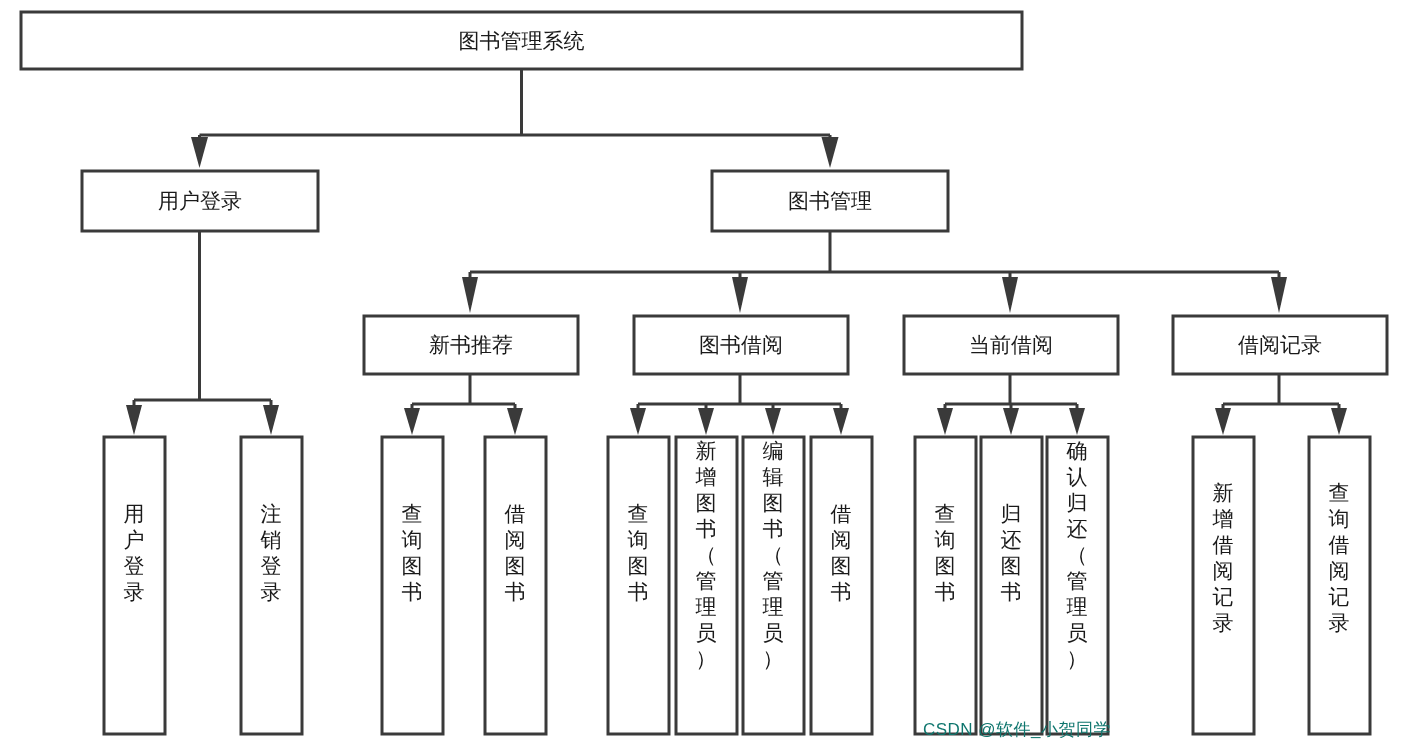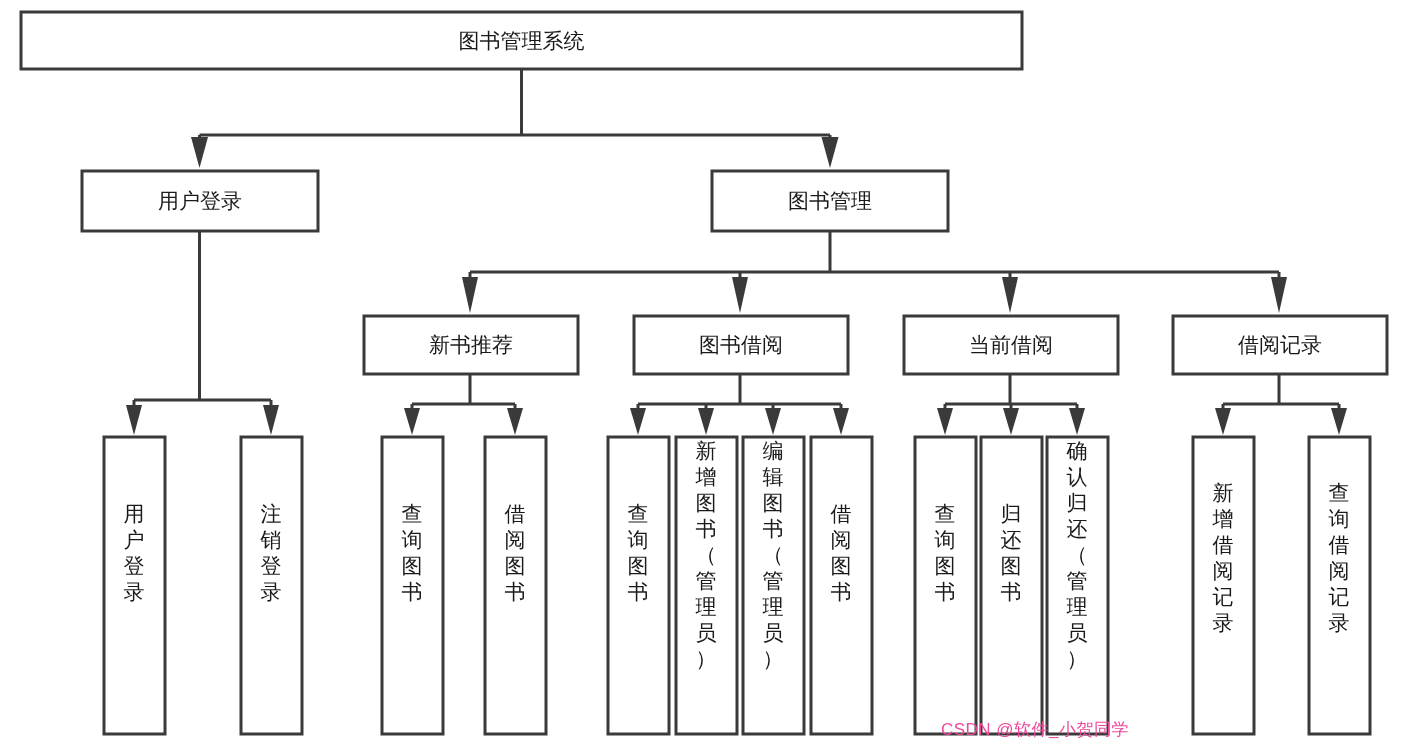--- a/index.html
+++ b/index.html
@@ -50,25 +50,25 @@
     dominant-baseline: middle;
   }
   .node-label-vertical {
     font-family: "Liberation Sans", "DejaVu Sans", sans-serif;
     fill: #1a1a1a;
     font-size: 21px;
     text-anchor: middle;
   }
   .watermark {
     position: absolute;
-    right: 10px;
+    right: 28px;
     bottom: 6px;
     font-family: "Liberation Sans", "DejaVu Sans", sans-serif;
     font-size: 17px;
-    color: #ec4899;
+    color: #0f766e;
     white-space: nowrap;
     letter-spacing: 0.5px;
     pointer-events: none;
   }
 </style>
 </head>
 <body>
 
 <div id="diagram-root">
 

